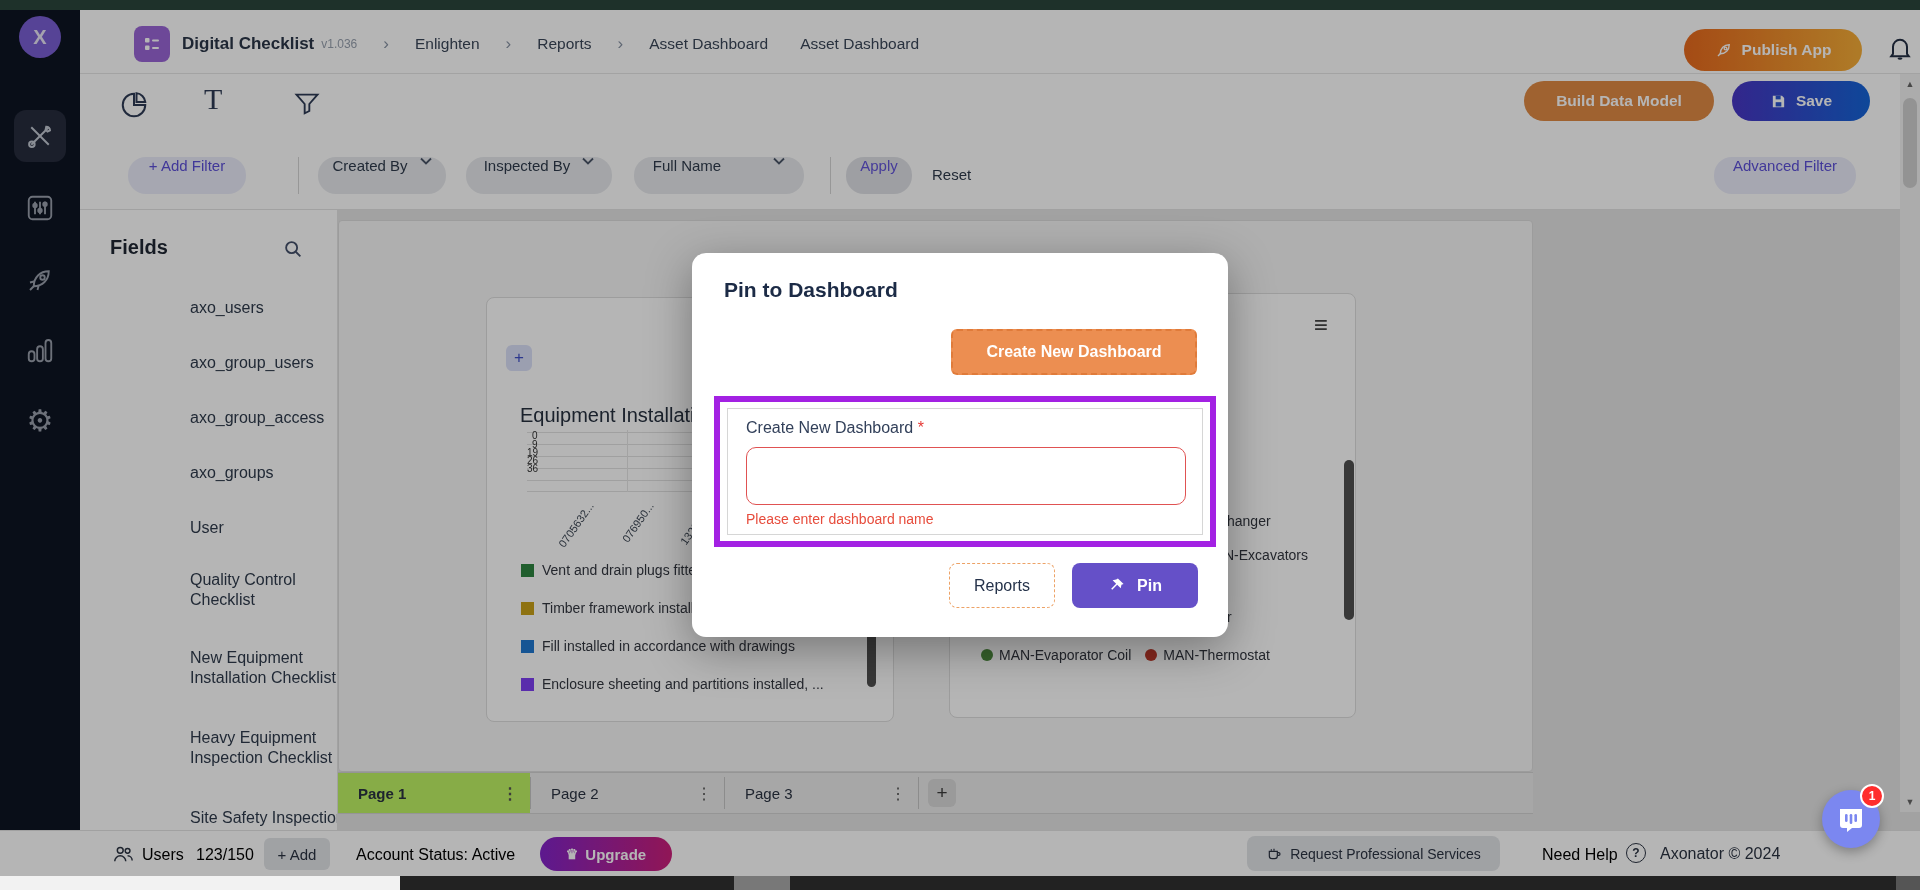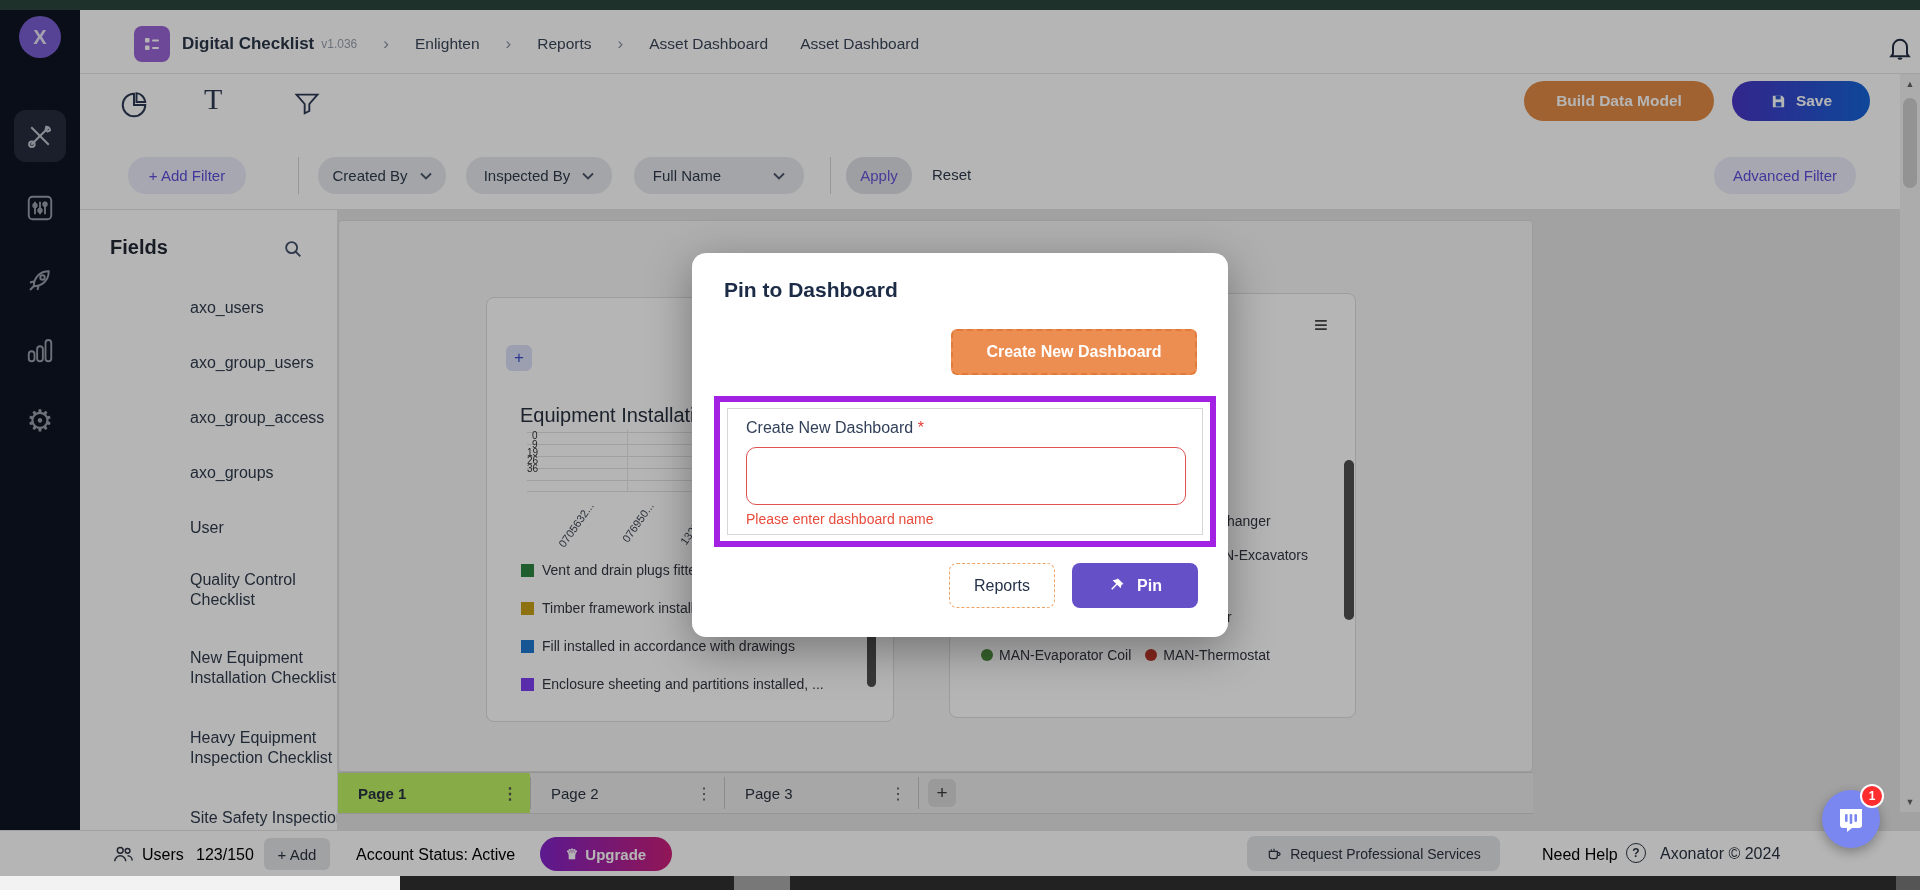--- a/index.html
+++ b/index.html
@@ -1,21 +1,21 @@
 <!DOCTYPE html>
 <html><head>
 <meta charset="utf-8">
 <style>
   * { margin:0; padding:0; box-sizing:border-box; }
   html,body { width:1920px; height:890px; overflow:hidden; background:#e4e4e4;
               font-family:"Liberation Sans", sans-serif; }
   #app { position:relative; width:1920px; height:890px; }
   .abs { position:absolute; }
   .flex { display:flex; align-items:center; }
-  .pill { border-radius:18px; display:flex; align-items:center; justify-content:center; }
+  .pill { border-radius:18px; display:flex; justify-content:center; }
   svg { display:block; }
 
   
   .topstrip { left:0; top:0; width:1920px; height:10px; background:#2b463c; }
 
   
   .sidebar { left:0; top:10px; width:80px; height:820px; background:#0e1523; }
   .side-ic { left:22px; width:36px; height:36px; display:flex; align-items:center; justify-content:center; color:#c3c8d2; }
   .side-active { left:14px; top:100px; width:52px; height:52px; background:#262c3d; border-radius:12px; }
 
@@ -160,20 +160,28 @@
         <span style="font-size:12px; color:#98a1af;">v1.036</span>
       </span>
       <span class="crumb-sep">›</span>
       <span class="crumb">Enlighten</span>
       <span class="crumb-sep">›</span>
       <span class="crumb">Reports</span>
       <span class="crumb-sep">›</span>
       <span class="crumb">Asset Dashboard</span>
       <span class="crumb" style="margin-left:6px;">Asset Dashboard</span>
     </div>
+    <div class="abs btn-publish">
+      <svg width="18" height="18" viewBox="0 0 24 24" fill="none" stroke="#fff" stroke-width="1.8">
+        <path d="M7 17c0-7 5-12 12-12 0 7-5 12-12 12z"></path>
+          <circle cx="14" cy="10" r="1.8"></circle>
+          <path d="M7 17l-3 3"></path>
+      </svg>
+      <span>Publish App</span>
+    </div>
     <div class="abs" style="left:1806px; top:24px;">
       <svg width="28" height="28" viewBox="0 0 24 24" fill="none" stroke="#242f44" stroke-width="1.7">
         <path d="M6 17v-6a6 6 0 0 1 12 0v6l1.5 2h-15z"></path>
           <path d="M10.5 20.5a1.8 1.8 0 0 0 3 0"></path>
       </svg>
     </div>
 
   </div>
 
   <div class="abs toolbar">

